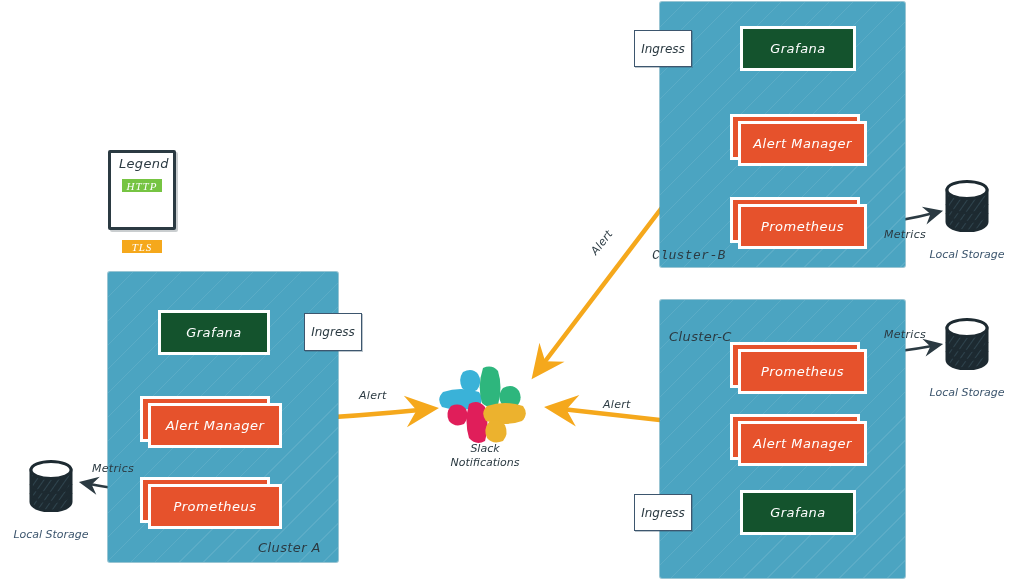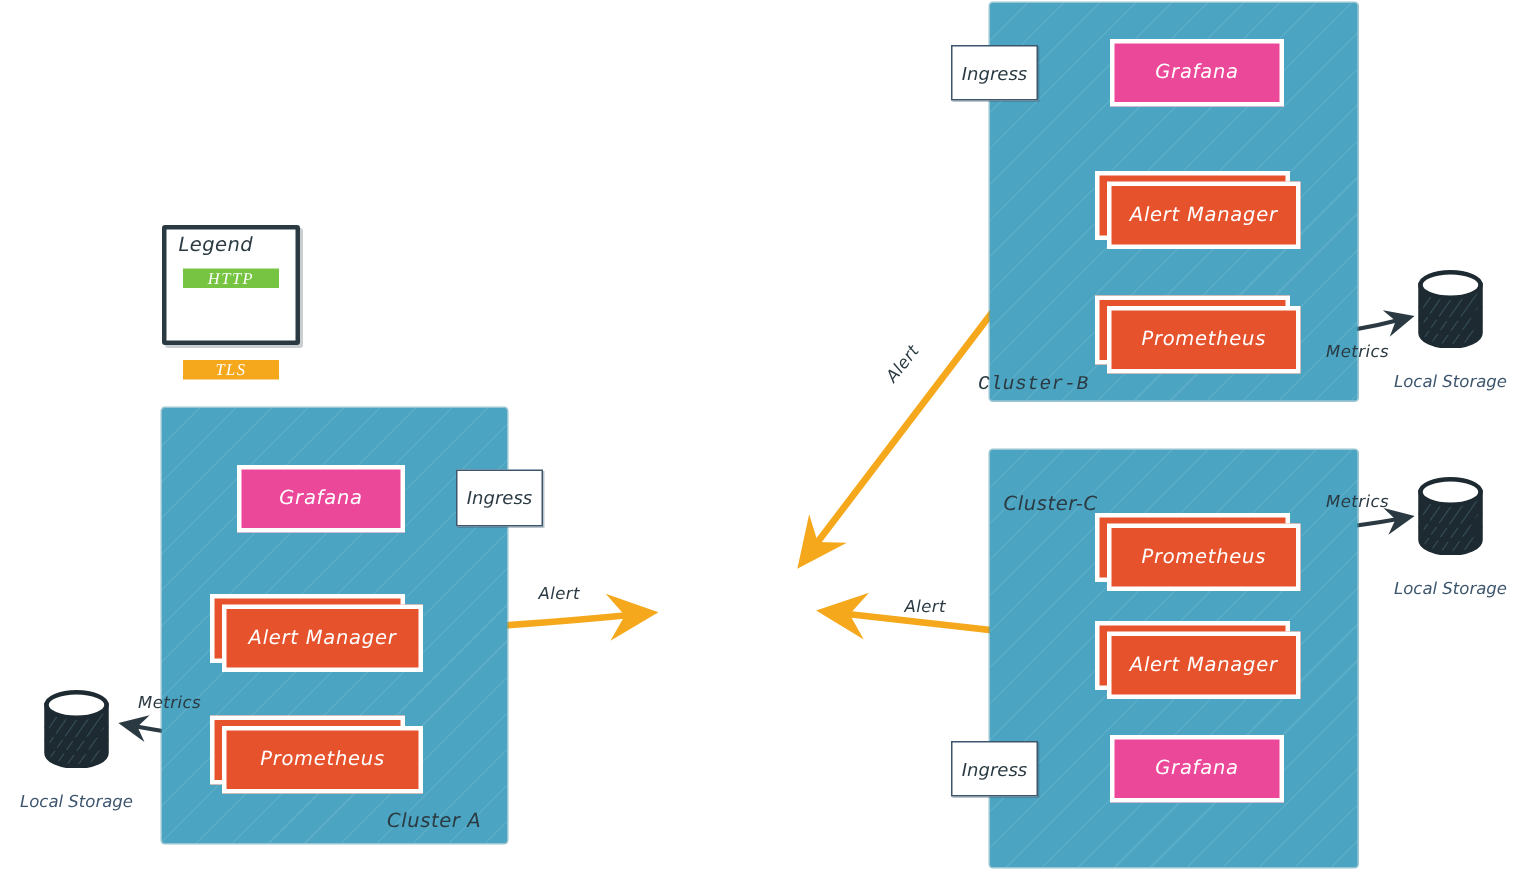--- a/index.html
+++ b/index.html
@@ -33,21 +33,21 @@
     position:absolute;
     display:flex;align-items:center;justify-content:center;
     color:#ffffff;
     font-size:13px;
     letter-spacing:.5px;
     border:3px solid #ffffff;
     box-sizing:border-box;
     white-space:nowrap;
     font-style:italic;
   }
-  .node.grafana{background:#ec4899;}
+  .node.grafana{background:#14532d;}
   .node.red{background:#e6522c;}
   
   .stack{
     position:absolute;
     background:#e6522c;
     border:3px solid #ffffff;
     box-sizing:border-box;
   }
 
   .ingress{
@@ -173,21 +173,21 @@
 
     <g>
       <path d="M862,355 Q900,352 938,345" stroke="#2b3a42" stroke-width="2.6" fill="none" marker-end="url(#arrDark)" stroke-linecap="round"></path>
     </g>
 
     <g>
       <path d="M731,428 L553,408" stroke="#f5a81c" stroke-width="4.5" fill="none" marker-end="url(#arrOrange)" stroke-linecap="round"></path>
     </g>
   </svg>
 
-  <div id="legend" style="left:108px;top:150px;width:92px;height:80px;">
+  <div id="legend" style="left:108px;top:150px;width:68px;height:80px;">
     <div class="ltitle">Legend</div>
     <div class="legend-chip http">HTTP</div>
     <div class="legend-chip tls">TLS</div>
   </div>
 
   <div class="cluster" style="left:108px;top:272px;width:230px;height:290px;"></div>
   <div class="cluster-label" style="left:258px;top:540px;">Cluster A</div>
 
   <div class="node grafana" style="left:158px;top:310px;width:112px;height:45px;">Grafana</div>
 
@@ -254,20 +254,44 @@
   <div class="storage" style="left:944px;top:318px;width:46px;height:75px;">
     <svg class="cap" width="46" height="52" viewBox="0 0 46 52">
       <path d="M3,10 L3,42 a20,9 0 0 0 40,0 L43,10 Z" fill="url(#hatchA)" stroke="#1d2a31" stroke-width="3"></path>
       <ellipse cx="23" cy="10" rx="20" ry="8.5" fill="#ffffff" stroke="#1d2a31" stroke-width="3"></ellipse>
       <path d="M3,24 a20,9 0 0 0 40,0" fill="none" stroke="#1d2a31" stroke-width="2.6"></path>
       <path d="M3,33 a20,9 0 0 0 40,0" fill="none" stroke="#1d2a31" stroke-width="2.6"></path>
     </svg>
     <div class="slabel">Local Storage</div>
   </div>
 
+  <div id="slack" style="left:437px;top:366px;width:96px;height:100px;">
+    <svg width="96" height="80" viewBox="0 0 96 80">
+
+      <path d="M26,6 q9,-5 15,2 q5,8 -1,16 q-8,5 -15,-2 q-4,-9 1,-16 Z" fill="#3ab2d8"></path>
+
+      <path d="M6,26 q18,-6 36,0 q6,8 -1,15 q-18,6 -36,0 q-6,-8 1,-15 Z" fill="#3ab2d8"></path>
+
+      <path d="M46,2 q9,-4 15,3 q5,16 0,34 q-9,5 -16,-2 q-5,-17 1,-35 Z" fill="#2eb67d"></path>
+
+      <path d="M66,22 q10,-5 16,3 q4,8 -2,15 q-10,5 -16,-3 q-4,-8 2,-15 Z" fill="#2eb67d"></path>
+
+      <path d="M14,40 q9,-4 15,3 q4,8 -2,15 q-9,4 -15,-3 q-4,-8 2,-15 Z" fill="#e01e5a"></path>
+
+      <path d="M32,38 q9,-5 16,3 q5,17 0,34 q-9,5 -16,-3 q-5,-17 0,-34 Z" fill="#e01e5a"></path>
+
+      <path d="M50,40 q18,-6 36,0 q6,8 -1,15 q-18,6 -36,0 q-6,-8 1,-15 Z" fill="#ecb22e"></path>
+
+      <path d="M52,56 q10,-4 16,3 q4,9 -2,16 q-10,4 -16,-3 q-4,-9 2,-16 Z" fill="#ecb22e"></path>
+    </svg>
+    <div class="slabel">
+      <span>Slack</span><br>
+      <span>Notifications</span>
+    </div>
+  </div>
 
   <div class="edge-label" style="left:92px;top:462px;">Metrics</div>
   <div class="edge-label" style="left:884px;top:228px;">Metrics</div>
   <div class="edge-label" style="left:884px;top:328px;">Metrics</div>
 
   <div class="edge-label" style="left:359px;top:389px;">Alert</div>
   <div class="edge-label" style="left:588px;top:236px;transform:rotate(-52deg);">Alert</div>
   <div class="edge-label" style="left:603px;top:398px;">Alert</div>
 
 </div>

